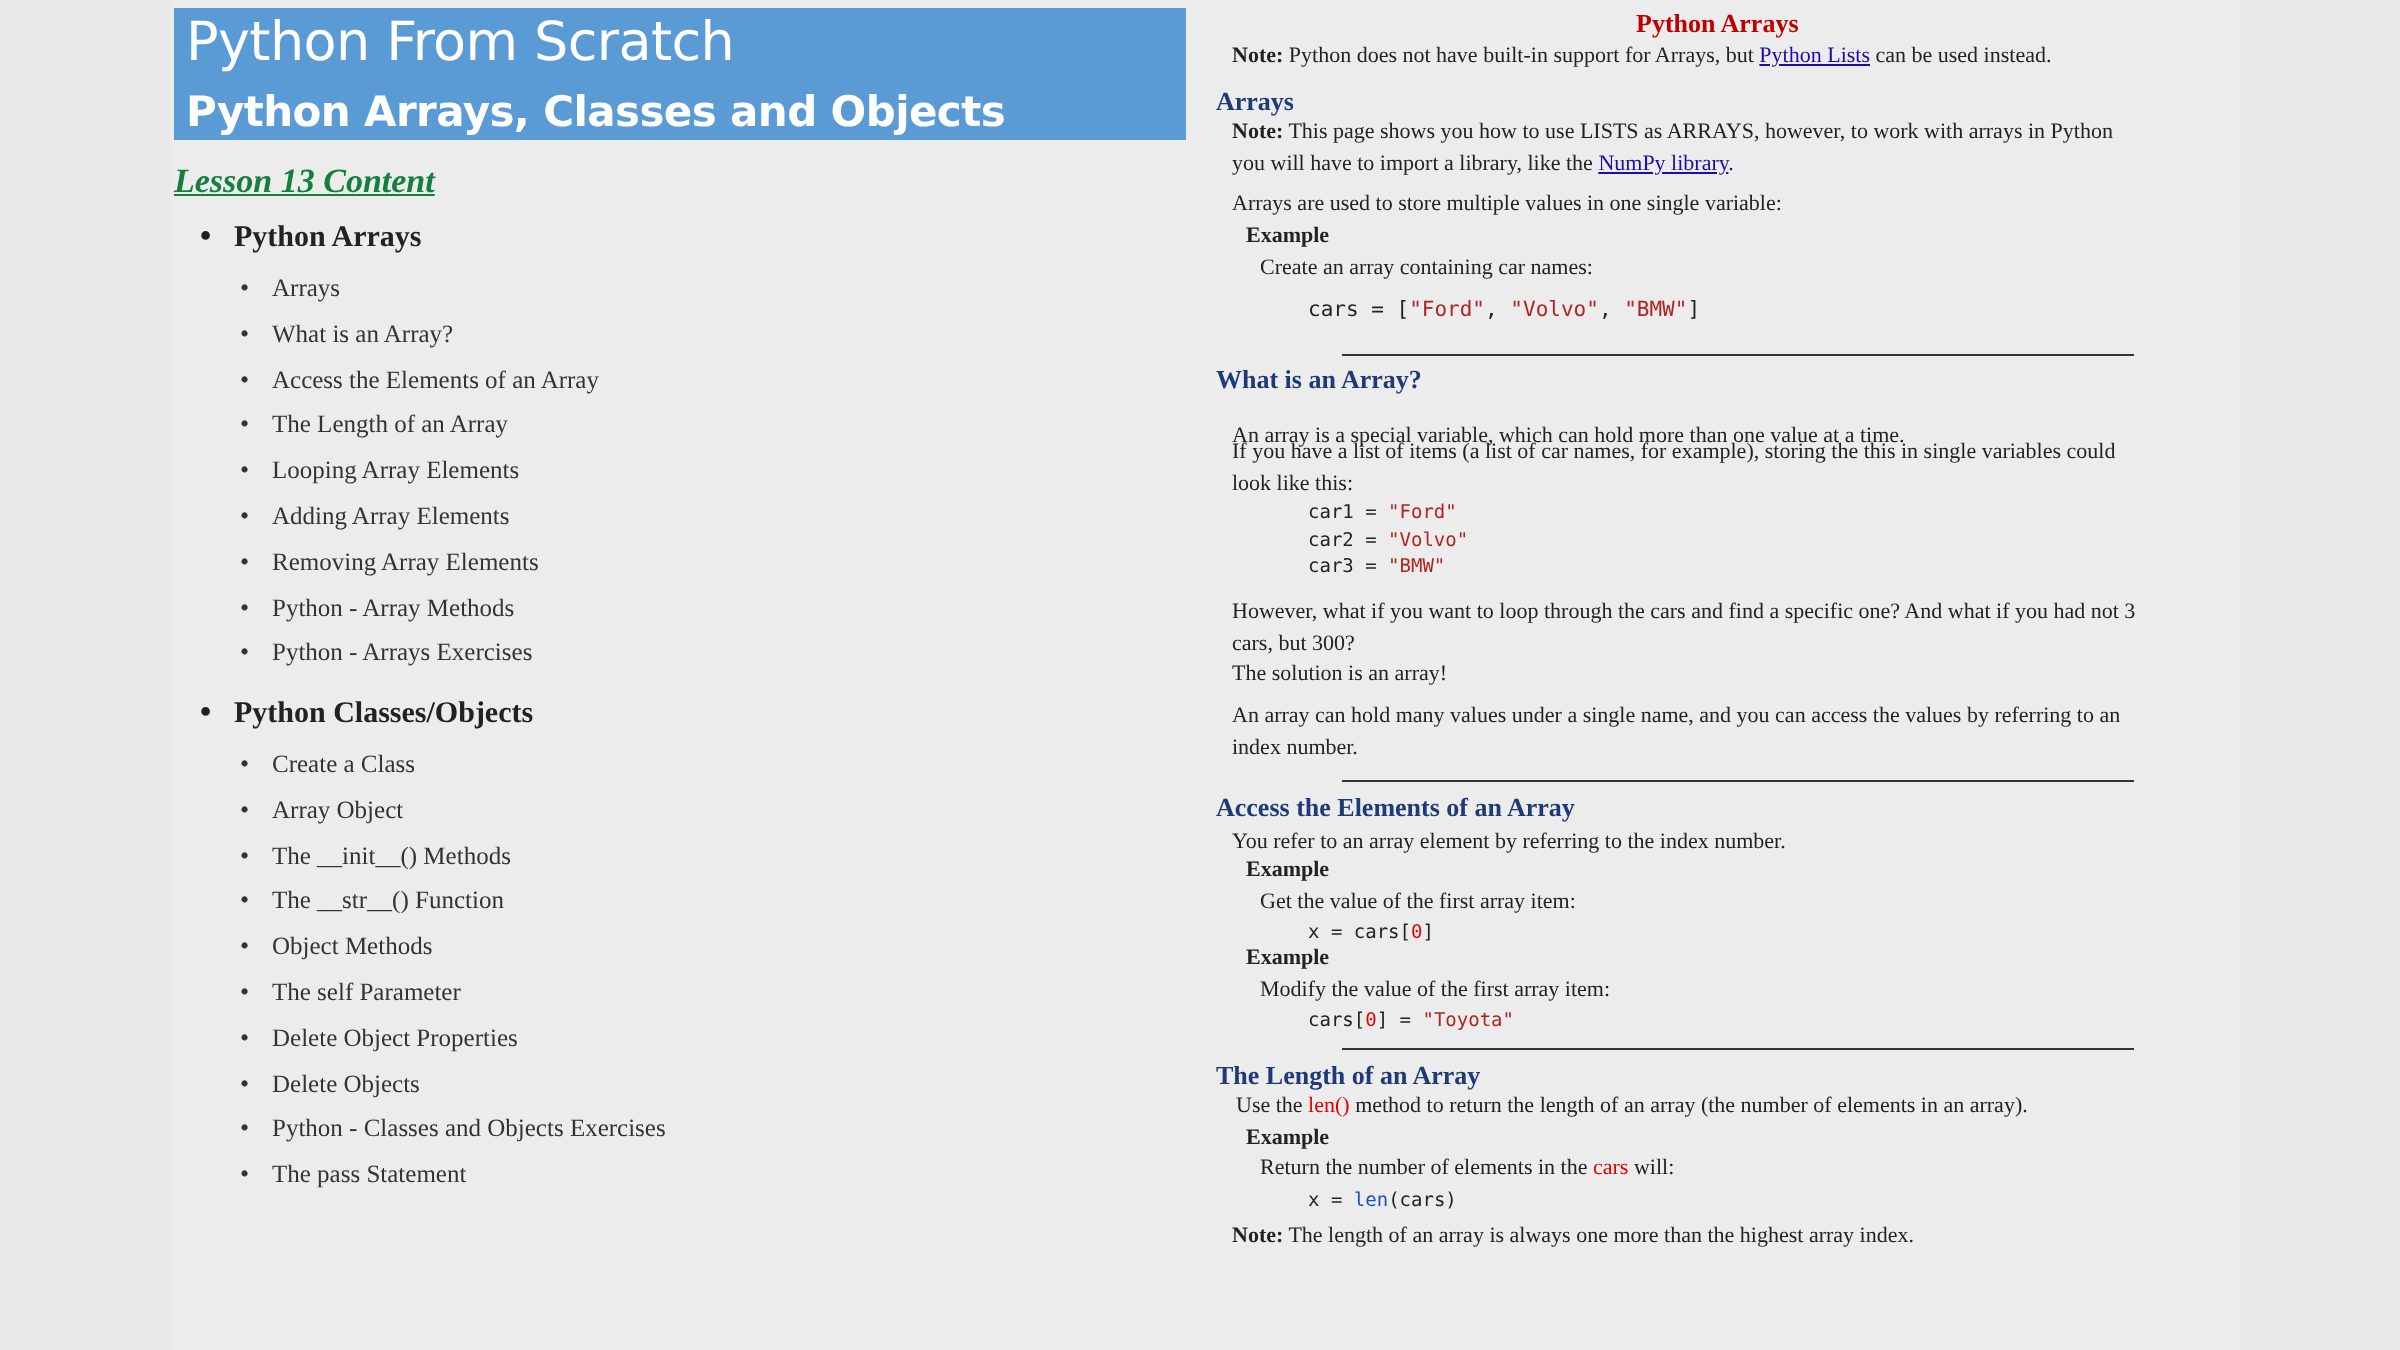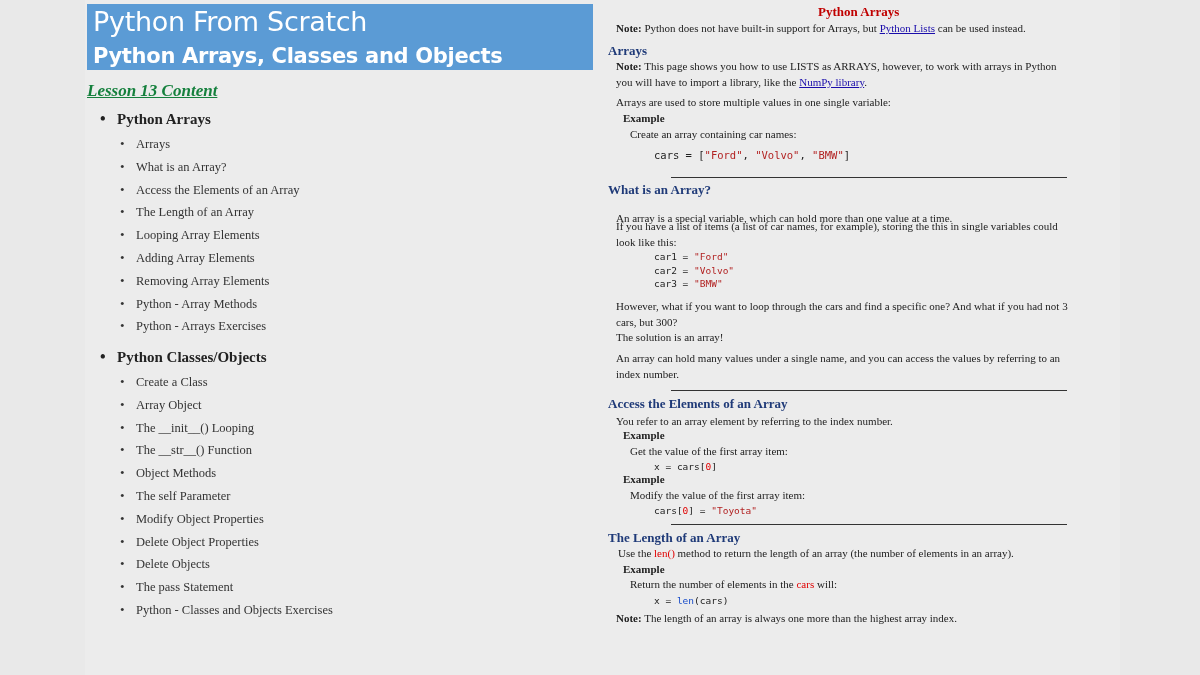--- a/index.html
+++ b/index.html
@@ -49,29 +49,28 @@
   <li class="sub">Adding Array Elements</li>
   <li class="sub">Removing Array Elements</li>
   <li class="sub">Python - Array Methods</li>
   <li class="sub">Python - Arrays Exercises</li>
 </ul>
 
 <ul class="toc" style="top:349px;">
   <li class="sec-title" style="height:25px;">Python Classes/Objects</li>
   <li class="sub">Create a Class</li>
   <li class="sub">Array Object</li>
-  <li class="sub">The __init__() Looping</li>
+  <li class="sub">The __init__() Methods</li>
   <li class="sub">The __str__() Function</li>
   <li class="sub">Object Methods</li>
   <li class="sub">The self Parameter</li>
-  <li class="sub">Modify Object Properties</li>
   <li class="sub">Delete Object Properties</li>
   <li class="sub">Delete Objects</li>
+  <li class="sub">Python - Classes and Objects Exercises</li>
   <li class="sub">The pass Statement</li>
-  <li class="sub">Python - Classes and Objects Exercises</li>
 </ul>
 
 <div class="right">
   <div class="abs h-main" style="left:210px; top:4px;">Python Arrays</div>
   <div class="abs" style="left:8px; top:21px;">
     <span class="bold">Note:</span><span> Python does not have built-in support for Arrays, but </span><a class="lnk">Python Lists</a><span> can be used instead.</span>
   </div>
 
   <div class="abs h2" style="left:0; top:43px;">Arrays</div>
   <div class="abs" style="left:8px; top:59px;">

